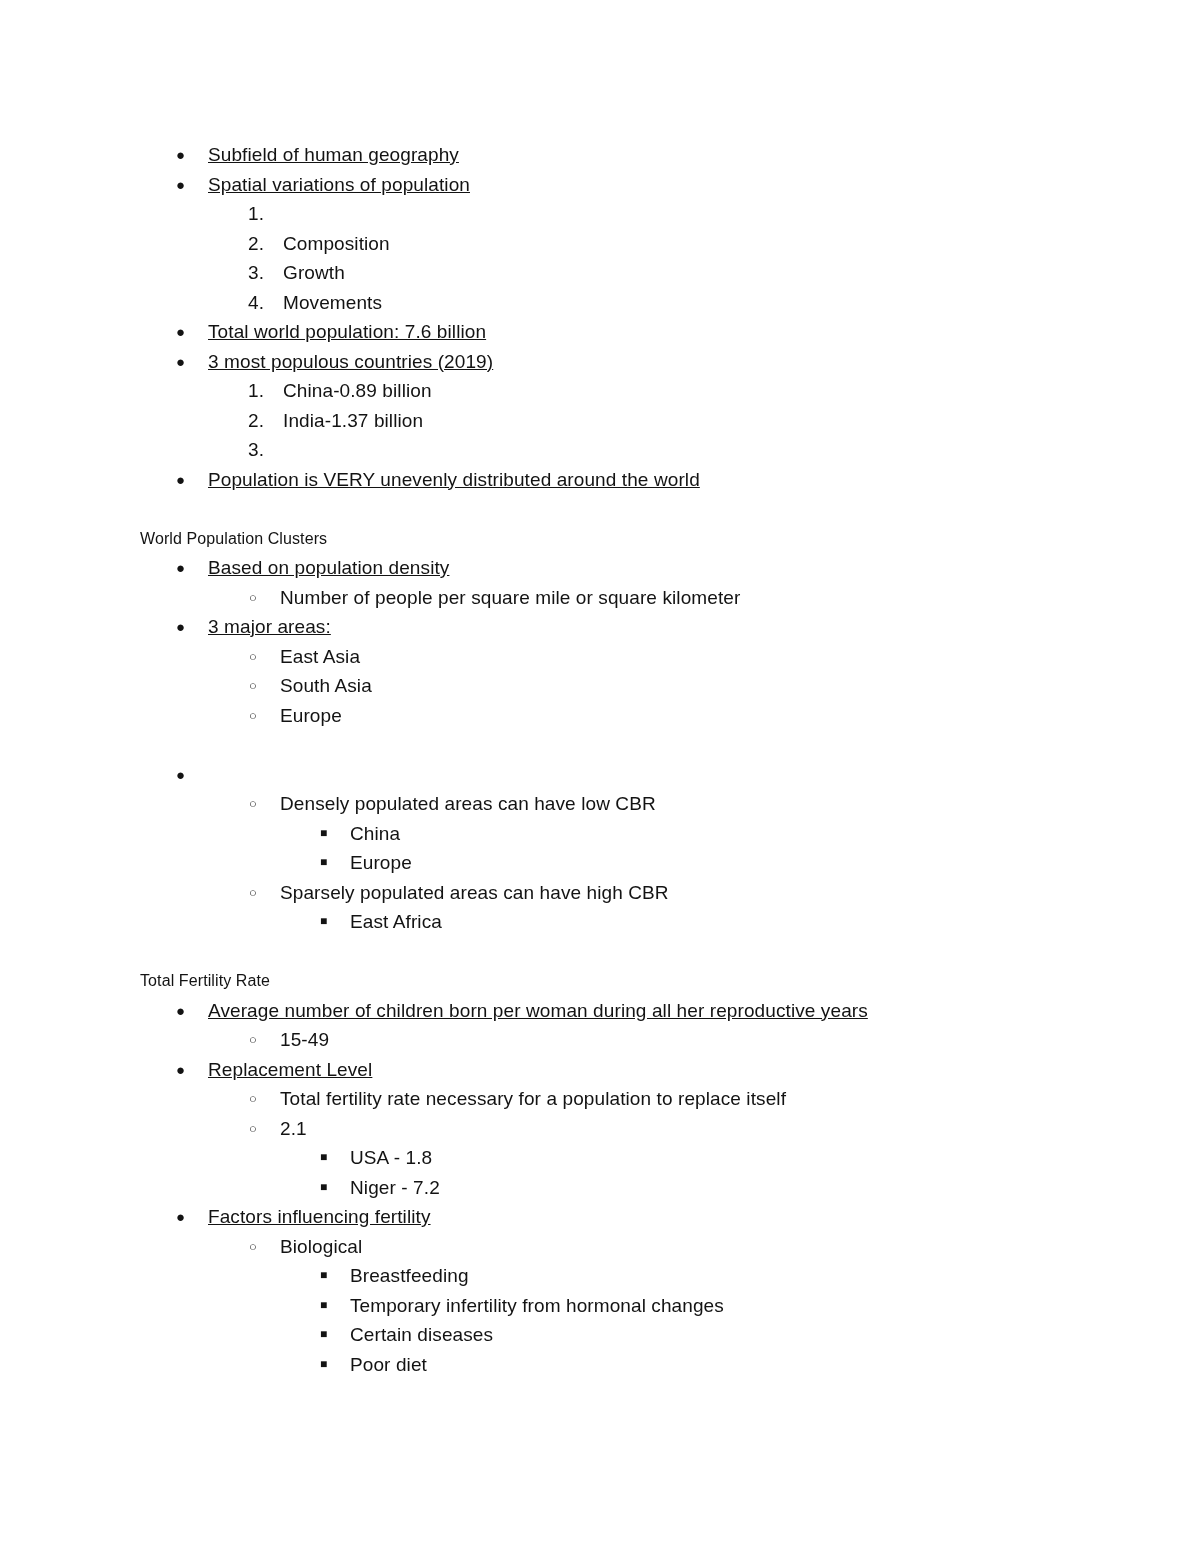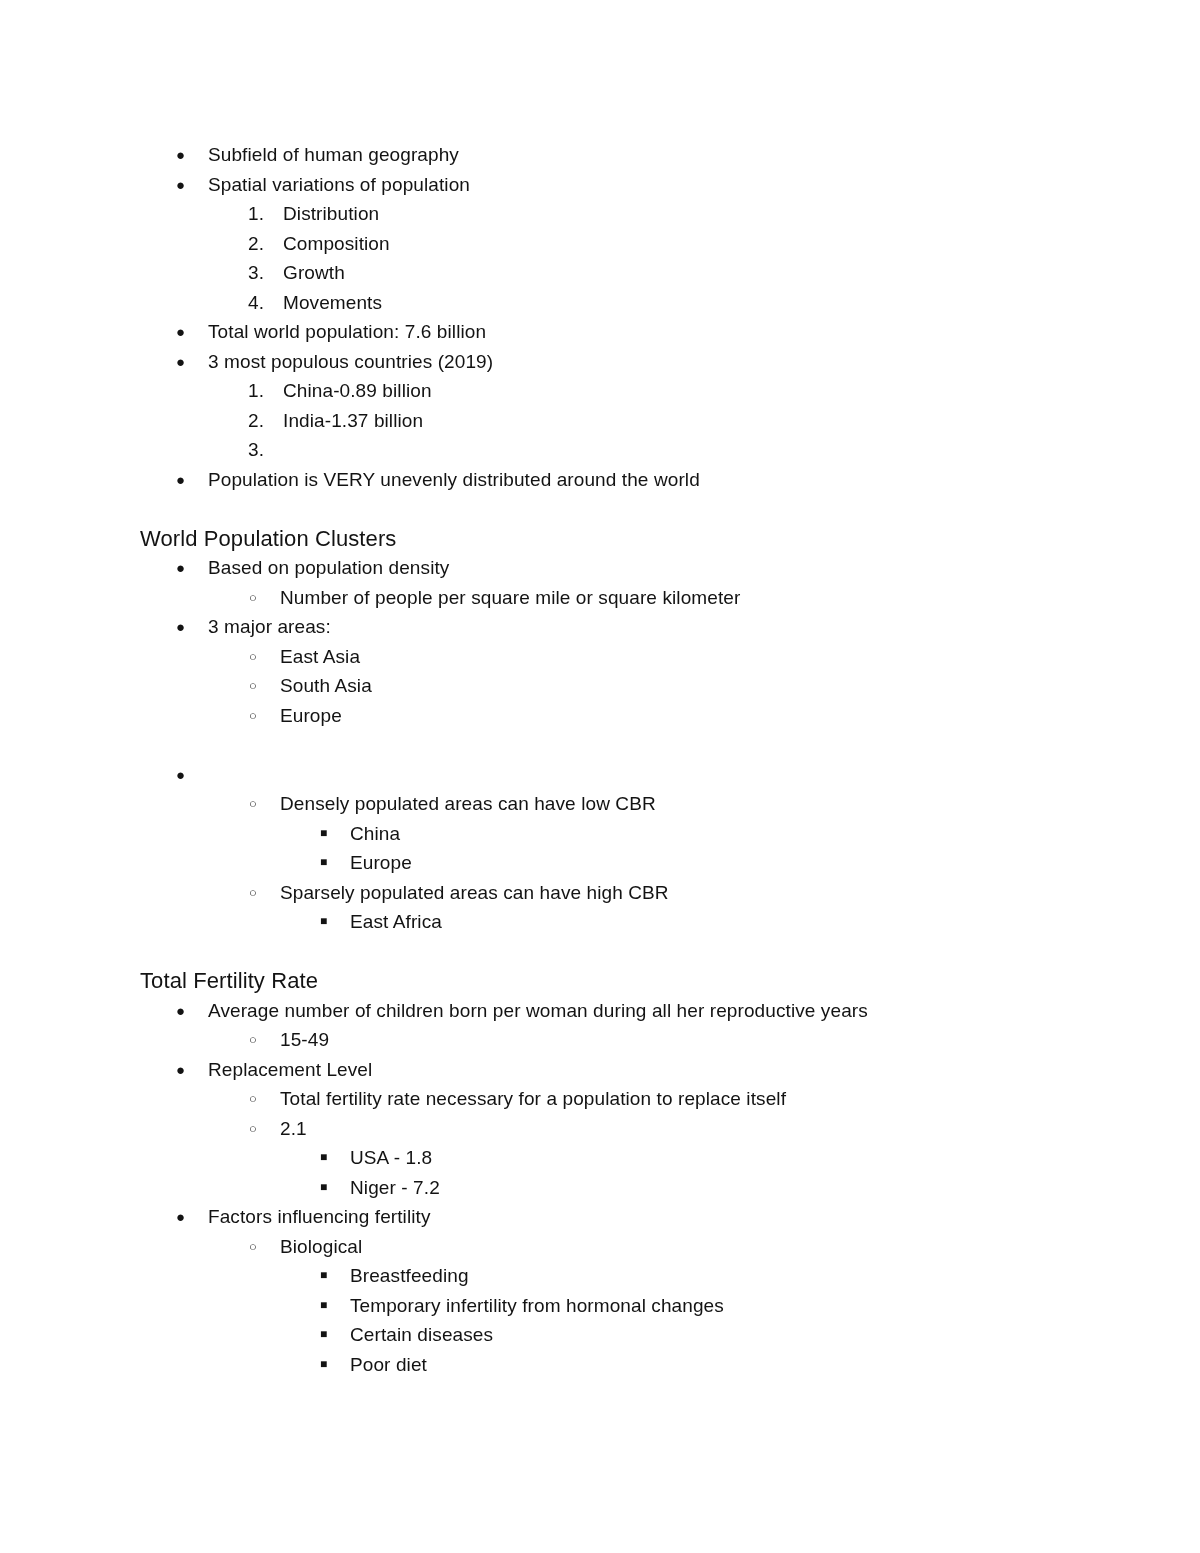--- a/index.html
+++ b/index.html
@@ -30,21 +30,21 @@
 
   
   .section {
     margin: 0 0 29.5px 0;
   }
   .section:last-child {
     margin-bottom: 0;
   }
   .section-heading {
     margin: 0 0 0 140px;
-    font-size: 22px;
+    font-size: 16px;
     line-height: 29.5px;
     font-weight: normal;
     white-space: pre;
   }
 
   
   .row {
     position: relative;
     line-height: 29.5px;
     min-height: 29.5px;
@@ -61,21 +61,21 @@
     display: block;
     white-space: pre;
   }
 
   
   .lvl1 .marker {
     left: 176px;
     width: 20px;
     font-size: 15px;
   }
-  .lvl1 .txt { margin-left: 208px; }
+  .lvl1 .txt { margin-left: 208px; text-decoration: underline; }
 
   
   .lvlnum .marker {
     left: 248px;
     width: 30px;
     font-size: 19px;
   }
   .lvlnum .txt { margin-left: 283px; }
 
   
@@ -95,21 +95,21 @@
   .lvl3 .txt { margin-left: 350px; }
 </style>
 </head>
 <body>
 
 <div class="page">
   <div class="doc-body" id="doc-body">
       <div class="section">
         <div class="row lvl1"><span class="marker">●</span><span class="txt">Subfield of human geography</span></div>
         <div class="row lvl1"><span class="marker">●</span><span class="txt">Spatial variations of population</span></div>
-        <div class="row lvlnum"><span class="marker">1.</span><span class="txt">Distribution</span></div>
+        <div class="row lvlnum"><span class="marker">1.</span></div>
         <div class="row lvlnum"><span class="marker">2.</span><span class="txt">Composition</span></div>
         <div class="row lvlnum"><span class="marker">3.</span><span class="txt">Growth</span></div>
         <div class="row lvlnum"><span class="marker">4.</span><span class="txt">Movements</span></div>
         <div class="row lvl1"><span class="marker">●</span><span class="txt">Total world population: 7.6 billion</span></div>
         <div class="row lvl1"><span class="marker">●</span><span class="txt">3 most populous countries (2019)</span></div>
         <div class="row lvlnum"><span class="marker">1.</span><span class="txt">China-0.89 billion</span></div>
         <div class="row lvlnum"><span class="marker">2.</span><span class="txt">India-1.37 billion</span></div>
         <div class="row lvlnum"><span class="marker">3.</span></div>
         <div class="row lvl1"><span class="marker">●</span><span class="txt">Population is VERY unevenly distributed around the world</span></div>
       </div>

